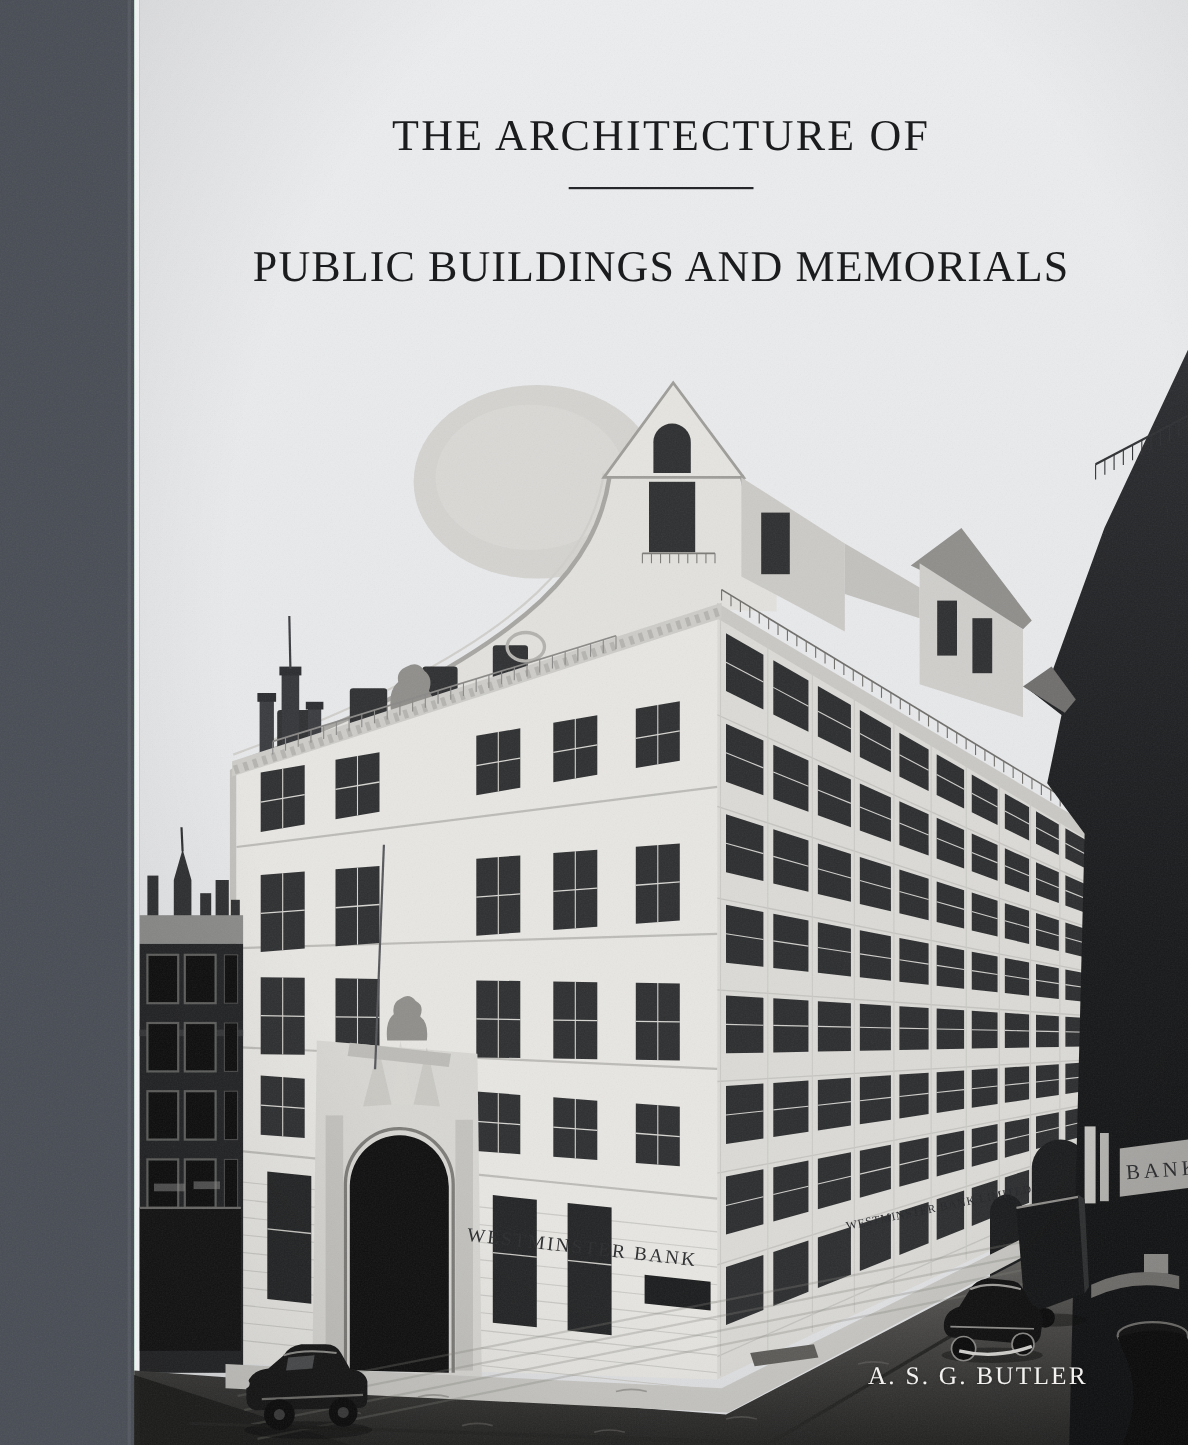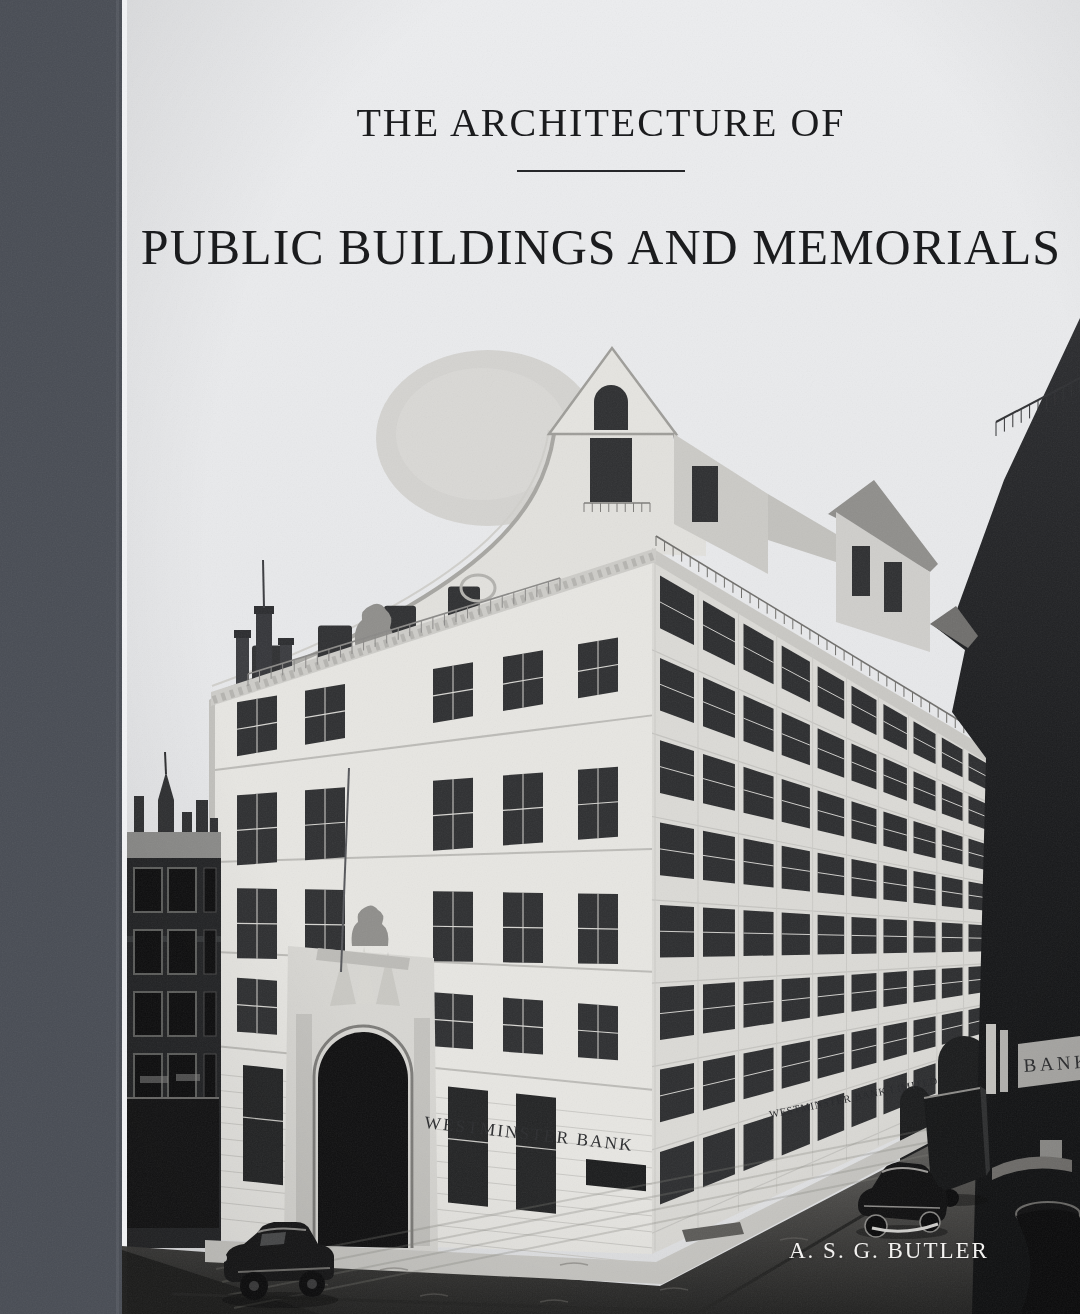--- a/index.html
+++ b/index.html
@@ -9,21 +9,21 @@
     font-family:"Liberation Serif", serif;
   }
   .cover svg{position:absolute;left:0;top:0;}
   .title-block{
     position:absolute; left:122px; top:0; width:958px;
     text-align:center; color:#1b1c1e; pointer-events:none;
   }
   .t1{margin-top:101px; font-size:40px; letter-spacing:2px; line-height:1.1; font-weight:400;}
   .t2{margin-top:5px; font-size:58px; letter-spacing:2px; line-height:1.1; font-weight:400;}
   .divider{width:168px; height:2px; background:#26272a; margin:25px auto 25px auto;}
-  .t3{font-size:50px; letter-spacing:1px; line-height:1.1; font-weight:400;margin-top:48px;}
+  .t3{font-size:40px; letter-spacing:1px; line-height:1.1; font-weight:400;margin-top:48px;}
   .author{
     position:absolute; left:789px; top:1238px;
     color:#f3f2f0; font-size:23px; letter-spacing:2px; font-weight:400;
     text-shadow:0 0 3px rgba(20,20,20,.35);
     text-align:center;
   }
   text{font-family:"Liberation Serif", serif;}
 </style>
 </head>
 <body>

